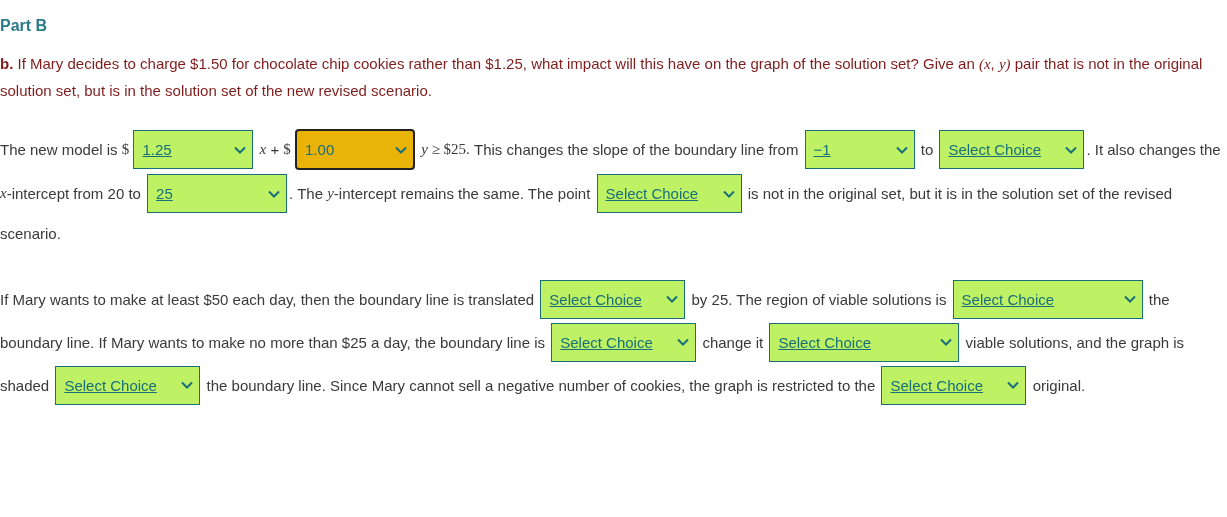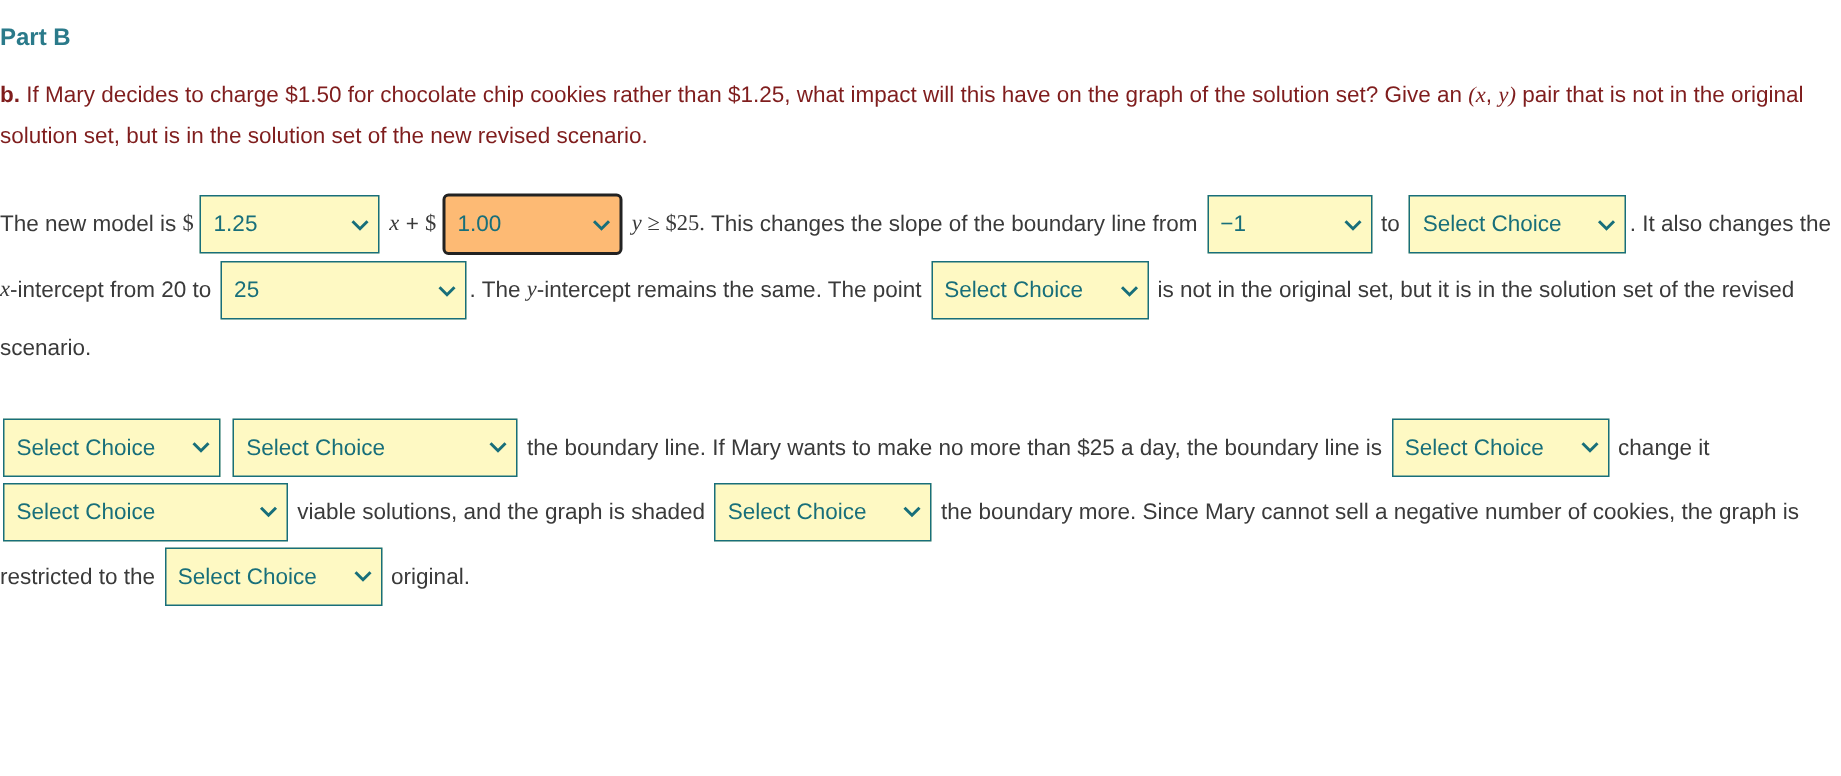--- a/index.html
+++ b/index.html
@@ -33,55 +33,56 @@
     }
     .flow-para span, .flow-para .select-box, .flow-para .select-box-thick {
       vertical-align: middle;
     }
     .select-box {
       display: inline-flex;
       align-items: center;
       justify-content: space-between;
       border: 1px solid #186f7a;
       color: #186f7a;
-      background: #fef9c3;
+      background: #bef264;
       padding: 2px 6px 2px 8px;
       min-height: 26px;
       margin: 2px 2px;
       cursor: pointer;
       position: relative;
+      text-decoration: underline;
     }
     .select-box-thick {
       display: inline-flex;
       align-items: center;
       justify-content: space-between;
       border: 2px solid #222;
       color: #186f7a;
-      background: #fdba74;
+      background: #eab308;
       padding: 2px 6px 2px 8px;
       min-height: 26px;
       border-radius: 4px;
       margin: 2px 2px;
       cursor: pointer;
       position: relative;
     }
     .chev-icon {
       flex-shrink: 0;
       margin-left: 6px;
       display: inline-flex;
       align-items: center;
     }
     .chev-icon svg {
       width: 12px;
       height: 12px;
       display: block;
     }
     .w-120 { width: 120px; }
     .w-145 { width: 145px; }
-    .w-140 { width: 164px; }
+    .w-140 { width: 140px; }
     .w-110 { width: 110px; }
     .w-190 { width: 190px; }
     .dollar-prefix {
       font-family: Georgia, 'Times New Roman', serif;
       margin-right: -2px;
     }
   </style>
 </head>
 <body>
 
@@ -146,28 +147,30 @@
           <svg viewBox="0 0 12 12">
             <path d="M1 3.5 L6 8.5 L11 3.5" fill="none" stroke="#186f7a" stroke-width="2"></path>
           </svg>
         </span>
     </span>
     <span> is not in the original set, but it is in the solution set of the revised scenario.</span>
   </div>
 
 
   <div class="flow-para">
-    <span class="select-box w-145">
-      <span>Select Choice</span>
-      <span class="chev-icon">
-          <svg viewBox="0 0 12 12">
-            <path d="M1 3.5 L6 8.5 L11 3.5" fill="none" stroke="#186f7a" stroke-width="2"></path>
-          </svg>
-        </span>
-    </span>
+    <span>If Mary wants to make at least $50 each day, then the boundary line is translated </span>
+    <span class="select-box w-145">
+      <span>Select Choice</span>
+      <span class="chev-icon">
+          <svg viewBox="0 0 12 12">
+            <path d="M1 3.5 L6 8.5 L11 3.5" fill="none" stroke="#186f7a" stroke-width="2"></path>
+          </svg>
+        </span>
+    </span>
+    <span> by 25. The region of viable solutions is </span>
     <span class="select-box w-190">
       <span>Select Choice</span>
       <span class="chev-icon">
           <svg viewBox="0 0 12 12">
             <path d="M1 3.5 L6 8.5 L11 3.5" fill="none" stroke="#186f7a" stroke-width="2"></path>
           </svg>
         </span>
     </span>
     <span> the boundary line. If Mary wants to make no more than $25 a day, the boundary line is </span>
     <span class="select-box w-145">
@@ -189,21 +192,21 @@
     </span>
     <span> viable solutions, and the graph is shaded </span>
     <span class="select-box w-145">
       <span>Select Choice</span>
       <span class="chev-icon">
           <svg viewBox="0 0 12 12">
             <path d="M1 3.5 L6 8.5 L11 3.5" fill="none" stroke="#186f7a" stroke-width="2"></path>
           </svg>
         </span>
     </span>
-    <span> the boundary more. Since Mary cannot sell a negative number of cookies, the graph is restricted to the </span>
+    <span> the boundary line. Since Mary cannot sell a negative number of cookies, the graph is restricted to the </span>
     <span class="select-box w-145">
       <span>Select Choice</span>
       <span class="chev-icon">
           <svg viewBox="0 0 12 12">
             <path d="M1 3.5 L6 8.5 L11 3.5" fill="none" stroke="#186f7a" stroke-width="2"></path>
           </svg>
         </span>
     </span>
     <span> original.</span>
   </div>

